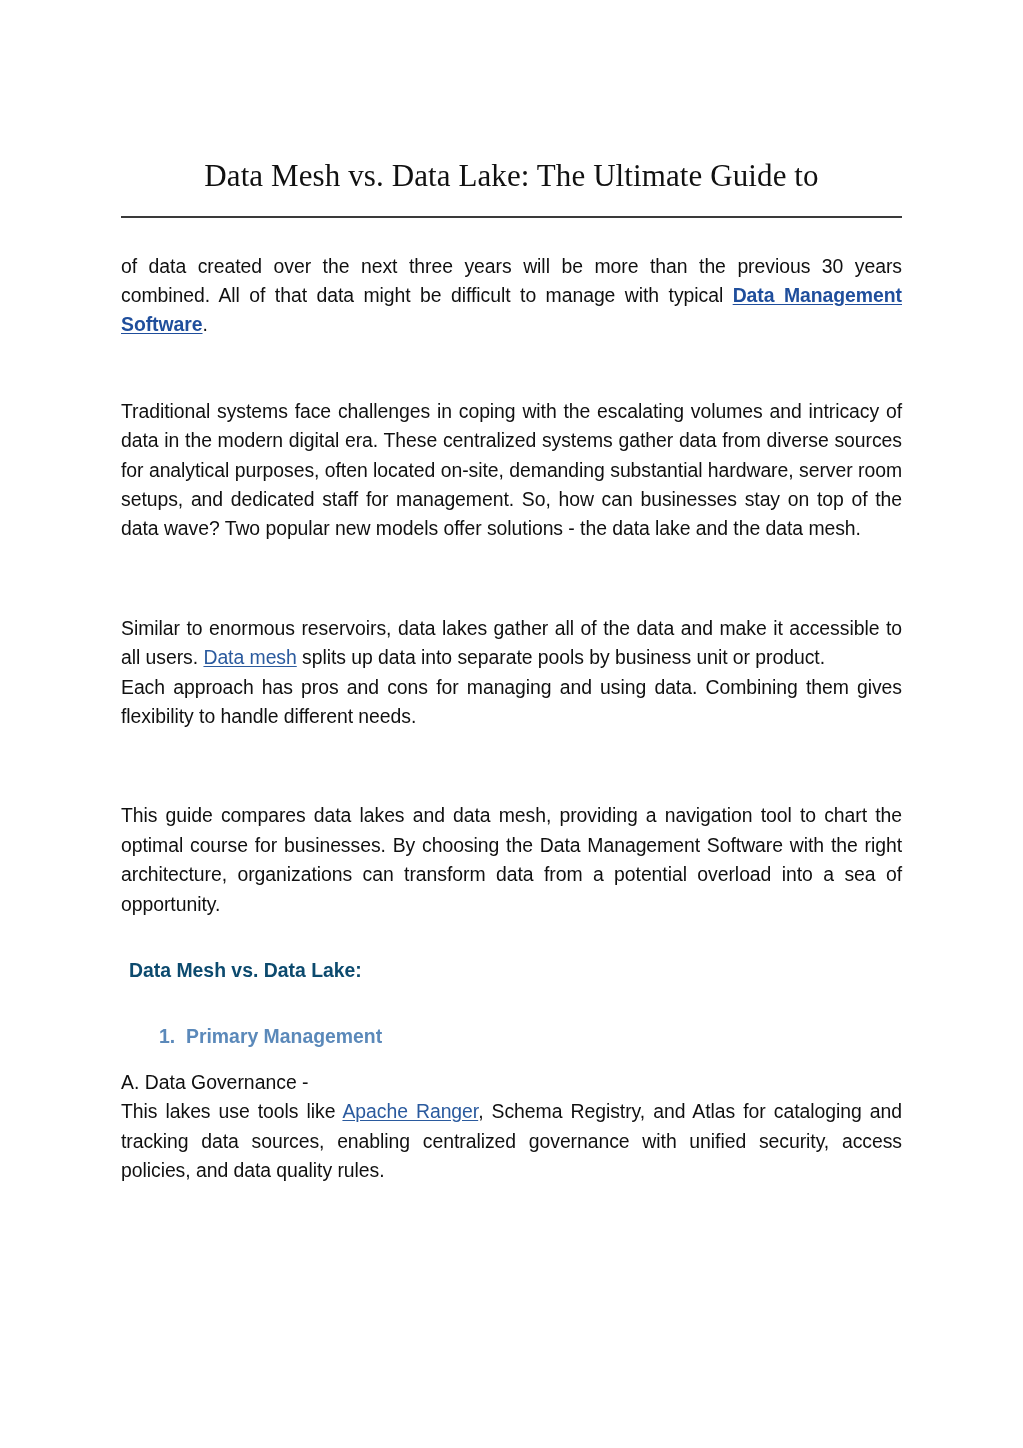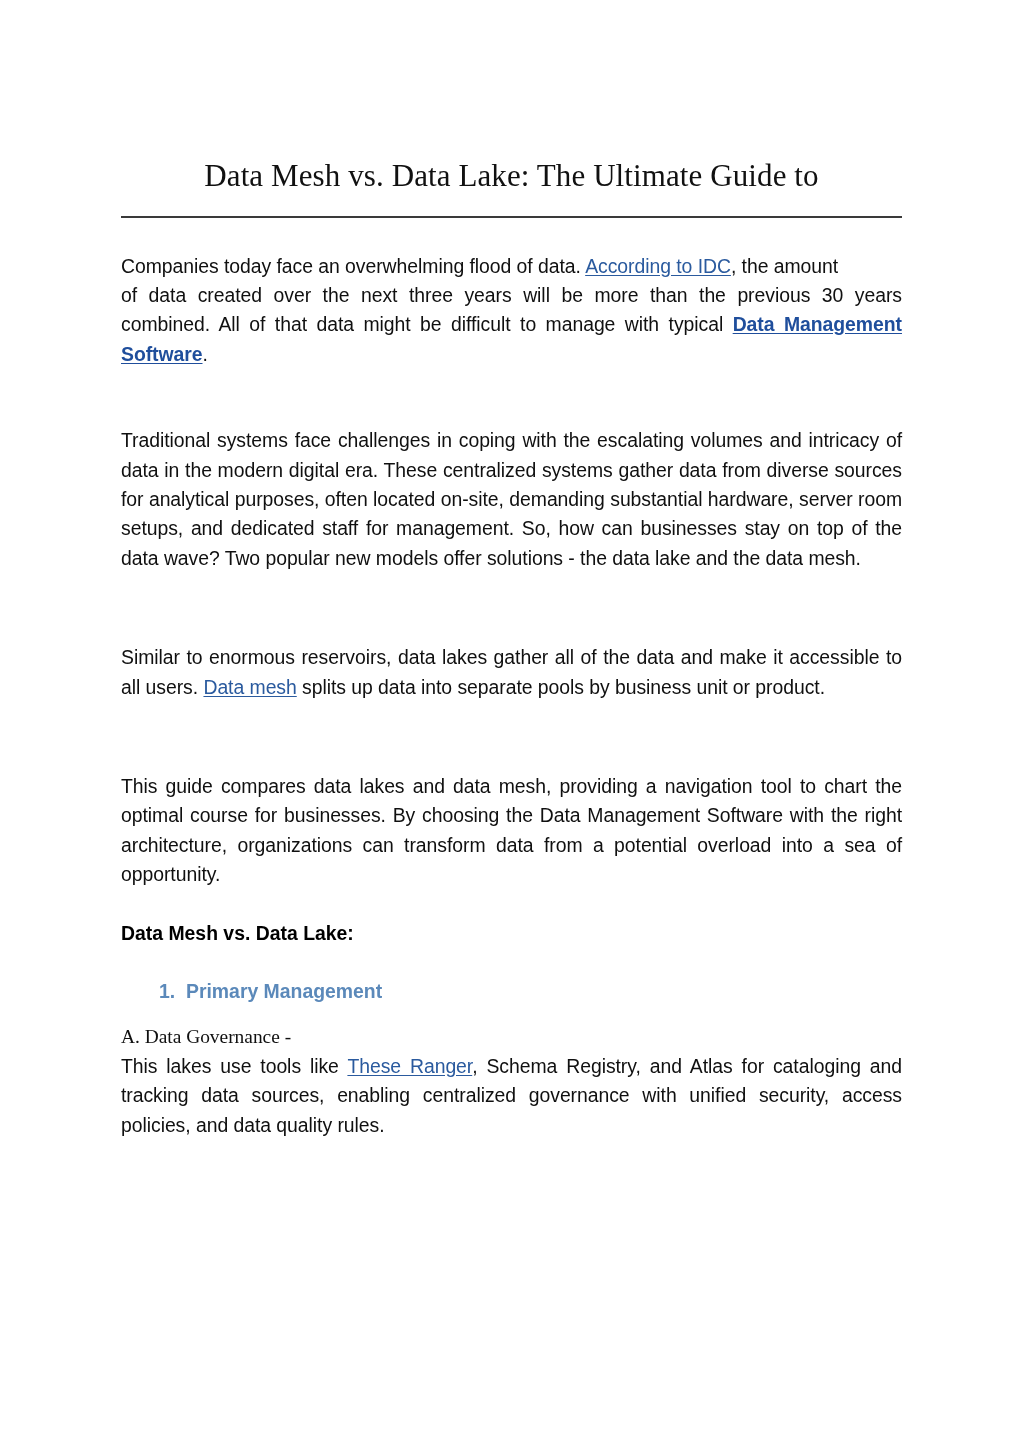--- a/index.html
+++ b/index.html
@@ -77,22 +77,22 @@
     color: #1f4e9c;
     font-weight: bold;
     text-decoration: underline;
     text-underline-offset: 2px;
   }
 
   .bold-heading {
     font-size: 19.4px;
     line-height: 29.4px;
     font-weight: bold;
-    color: #000000;
-    margin: 0;
+    color: #0c4a6e;
+    margin: 8px;
   }
 
   
   .list-heading {
     display: flex;
     align-items: baseline;
     margin: 0;
     padding-left: 38px;
     font-size: 19.4px;
     line-height: 29.4px;
@@ -100,65 +100,64 @@
     color: #5b89ba;
   }
   .list-number { width: 27px; flex: 0 0 27px; }
   .list-label { }
 
   .subhead {
     font-size: 19.4px;
     line-height: 29.4px;
     margin: 0;
     color: #101010;
-    font-family: Liberation Serif, serif;
   }
 </style>
 </head>
 <body>
 
 <div class="page">
   <div class="content">
 
     <h1 class="doc-title">
       <span class="title-line">Data Mesh vs. Data Lake: The Ultimate Guide to</span>
     </h1>
 
     <div class="title-rule"></div>
 
     <div class="gap-top-first"></div>
 
-    <p class="para"><span>Companies today face an overwhelming flood of data. </span><a class="link" href="#">According to IDC</a><span>, the amount</span></p>
 
     <p class="para"><span>of data created over the next three years will be more than the previous 30 years combined. All of that data might be difficult to manage with typical </span><a class="link-bold" href="#">Data Management Software</a><span>.</span></p>
 
     <div class="gap-lg"></div>
 
     <p class="para">Traditional systems face challenges in coping with the escalating volumes and intricacy of data in the modern digital era. These centralized systems gather data from diverse sources for analytical purposes, often located on-site, demanding substantial hardware, server room setups, and dedicated staff for management. So, how can businesses stay on top of the data wave? Two popular new models offer solutions - the data lake and the data mesh.</p>
 
     <div class="gap-xl"></div>
 
     <p class="para"><span>Similar to enormous reservoirs, data lakes gather all of the data and make it accessible to all users. </span><a class="link" href="#">Data mesh</a><span> splits up data into separate pools by business unit or product.</span></p>
 
+    <p class="para">Each approach has pros and cons for managing and using data. Combining them gives flexibility to handle different needs.</p>
 
     <div class="gap-xl"></div>
 
     <p class="para">This guide compares data lakes and data mesh, providing a navigation tool to chart the optimal course for businesses. By choosing the Data Management Software with the right architecture, organizations can transform data from a potential overload into a sea of opportunity.</p>
 
     <div class="gap-sm"></div>
 
     <p class="bold-heading">Data Mesh vs. Data Lake:</p>
 
     <div class="gap-sm"></div>
 
     <div class="list-heading">
       <span class="list-number">1.</span>
       <span class="list-label">Primary Management</span>
     </div>
 
     <div class="gap-xs"></div>
 
     <p class="subhead">A. Data Governance -</p>
 
-    <p class="para"><span>This lakes use tools like </span><a class="link" href="#">These Ranger</a><span>, Schema Registry, and Atlas for cataloging and tracking data sources, enabling centralized governance with unified security, access policies, and data quality rules.</span></p>
+    <p class="para"><span>This lakes use tools like </span><a class="link" href="#">Apache Ranger</a><span>, Schema Registry, and Atlas for cataloging and tracking data sources, enabling centralized governance with unified security, access policies, and data quality rules.</span></p>
 
   </div>
 </div>
 
 </body></html>

